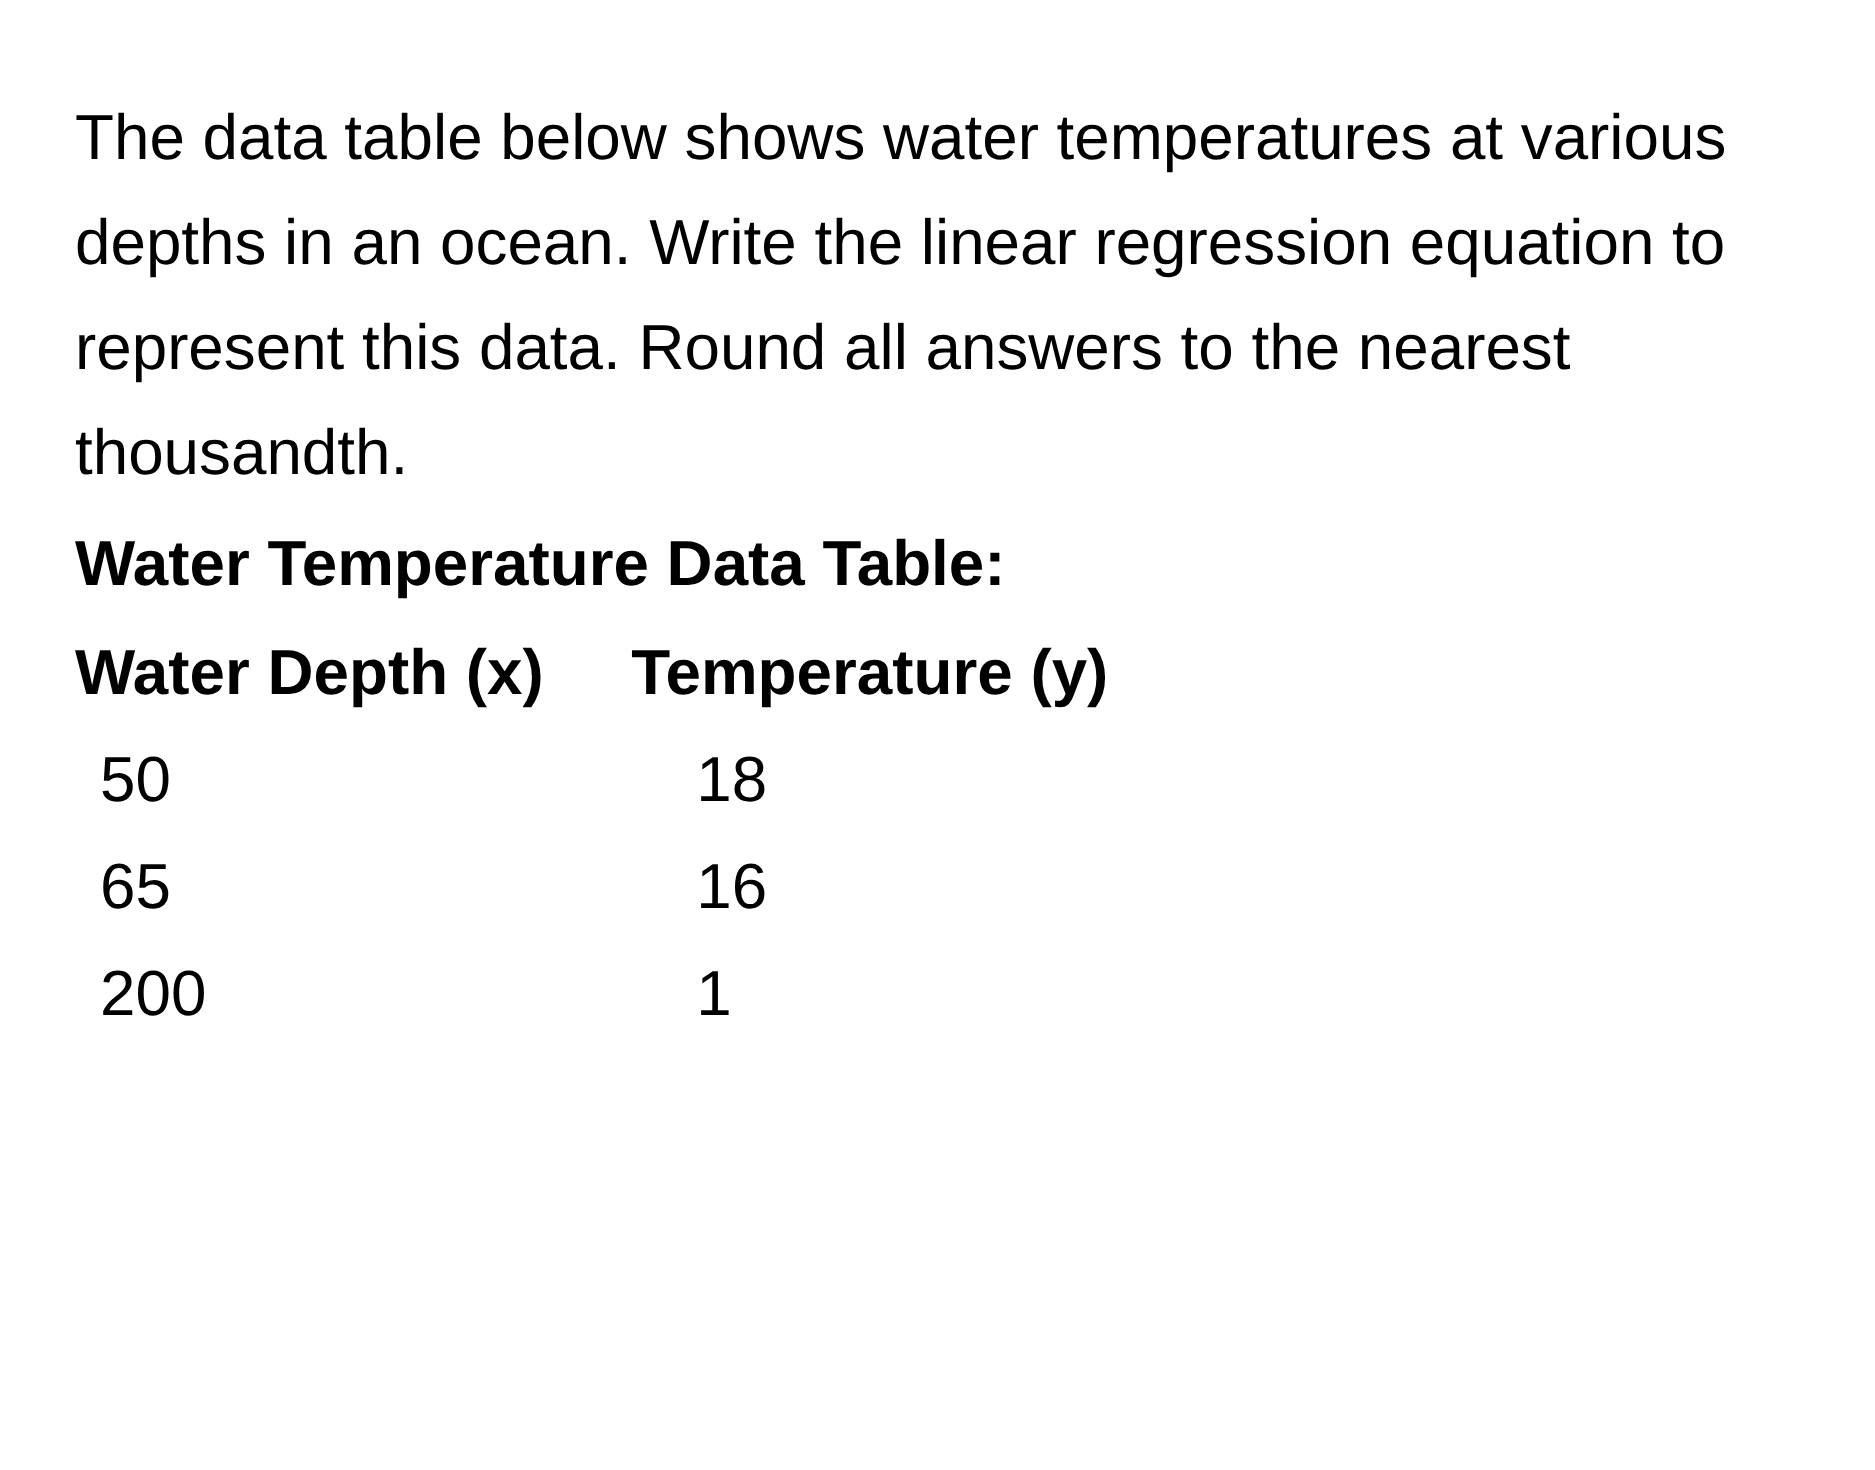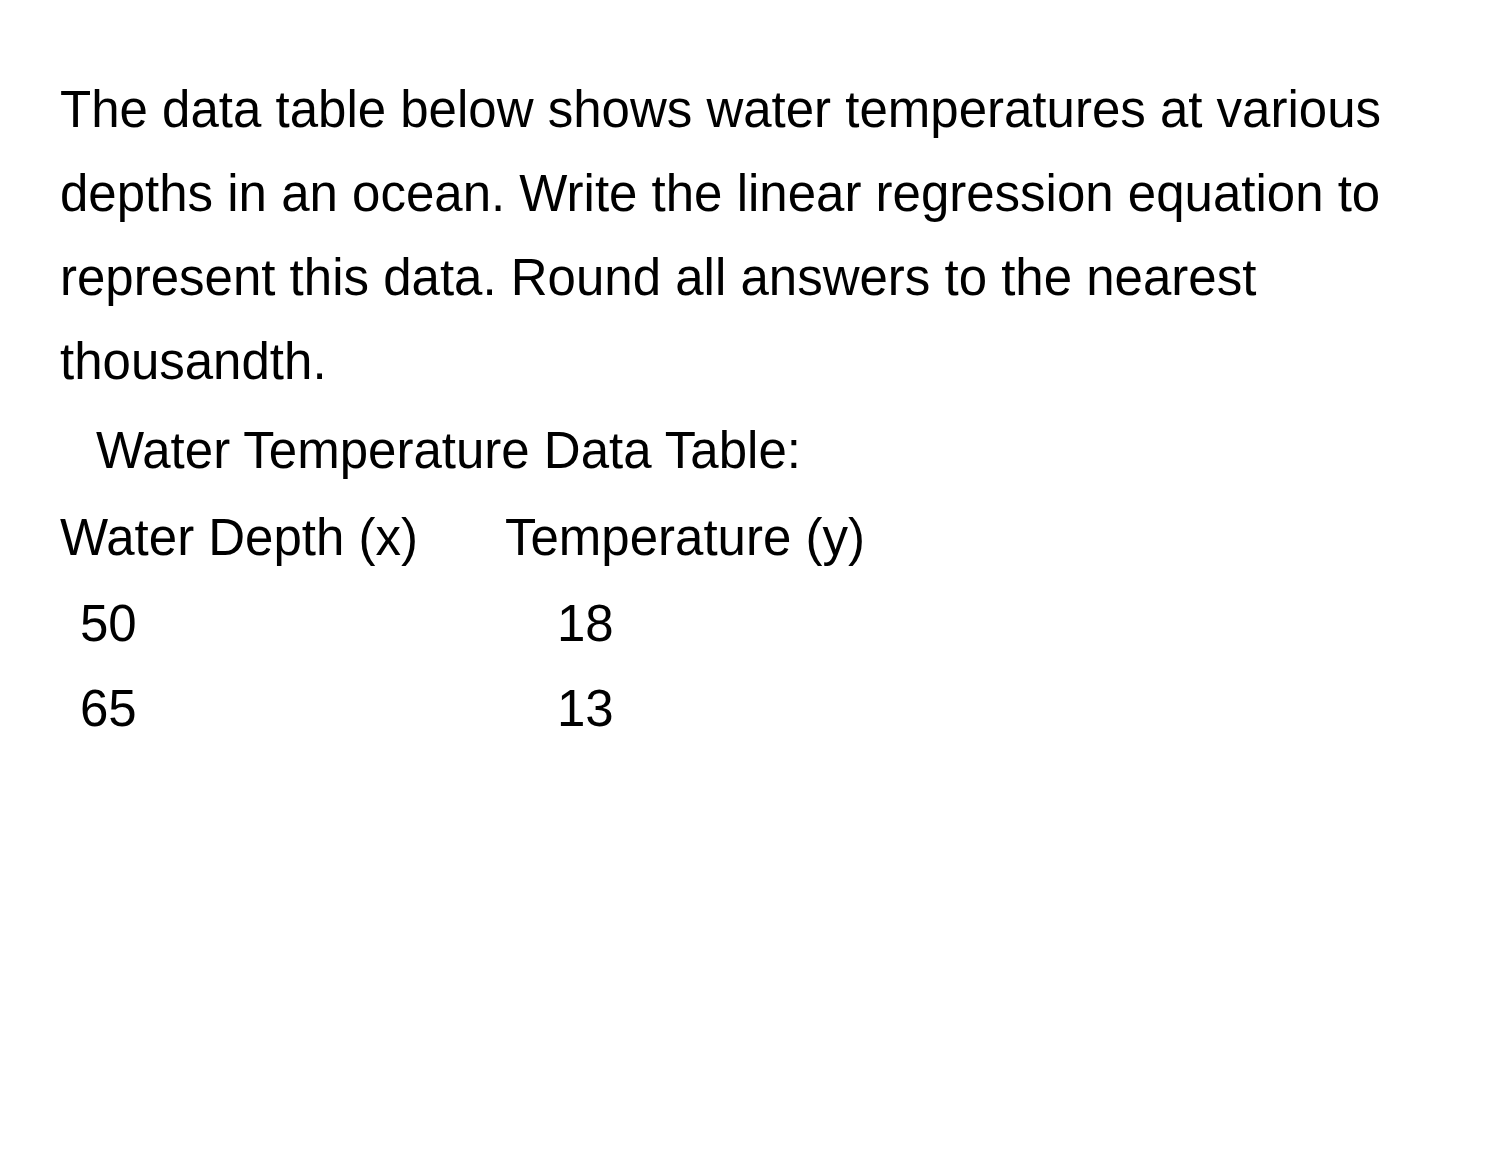--- a/index.html
+++ b/index.html
@@ -14,26 +14,25 @@
       font-family: -apple-system, BlinkMacSystemFont, "Segoe UI", Helvetica, Arial, sans-serif;
       color: #000000;
       padding: 68px 60px 60px 60px;
       font-size: 51px;
       line-height: 1.65;
     }
     .problem-text {
       font-weight: 400;
     }
     .table-title {
-      font-weight: 400;
+      font-weight: 700;
       margin-top: 4px;
-      margin-left: 36px;
     }
     .table-header {
-      font-weight: 400;
+      font-weight: 700;
       line-height: 1.62;
       margin-top: 4px;
     }
     .table-header .col1 {
       display: inline-block;
       width: 445px;
     }
     .table-header .col2 {
       display: inline-block;
     }
@@ -64,15 +63,18 @@
 
 <div class="table-header">
   <span class="col1">Water Depth (x)</span><span class="col2">Temperature (y)</span>
 </div>
 
 <div class="data-rows">
   <div class="data-row">
     <span class="col1">50</span><span class="col2">18</span>
   </div>
   <div class="data-row">
-    <span class="col1">65</span><span class="col2">13</span>
+    <span class="col1">65</span><span class="col2">16</span>
+  </div>
+  <div class="data-row">
+    <span class="col1">200</span><span class="col2">1</span>
   </div>
 </div>
 
 </body></html>

